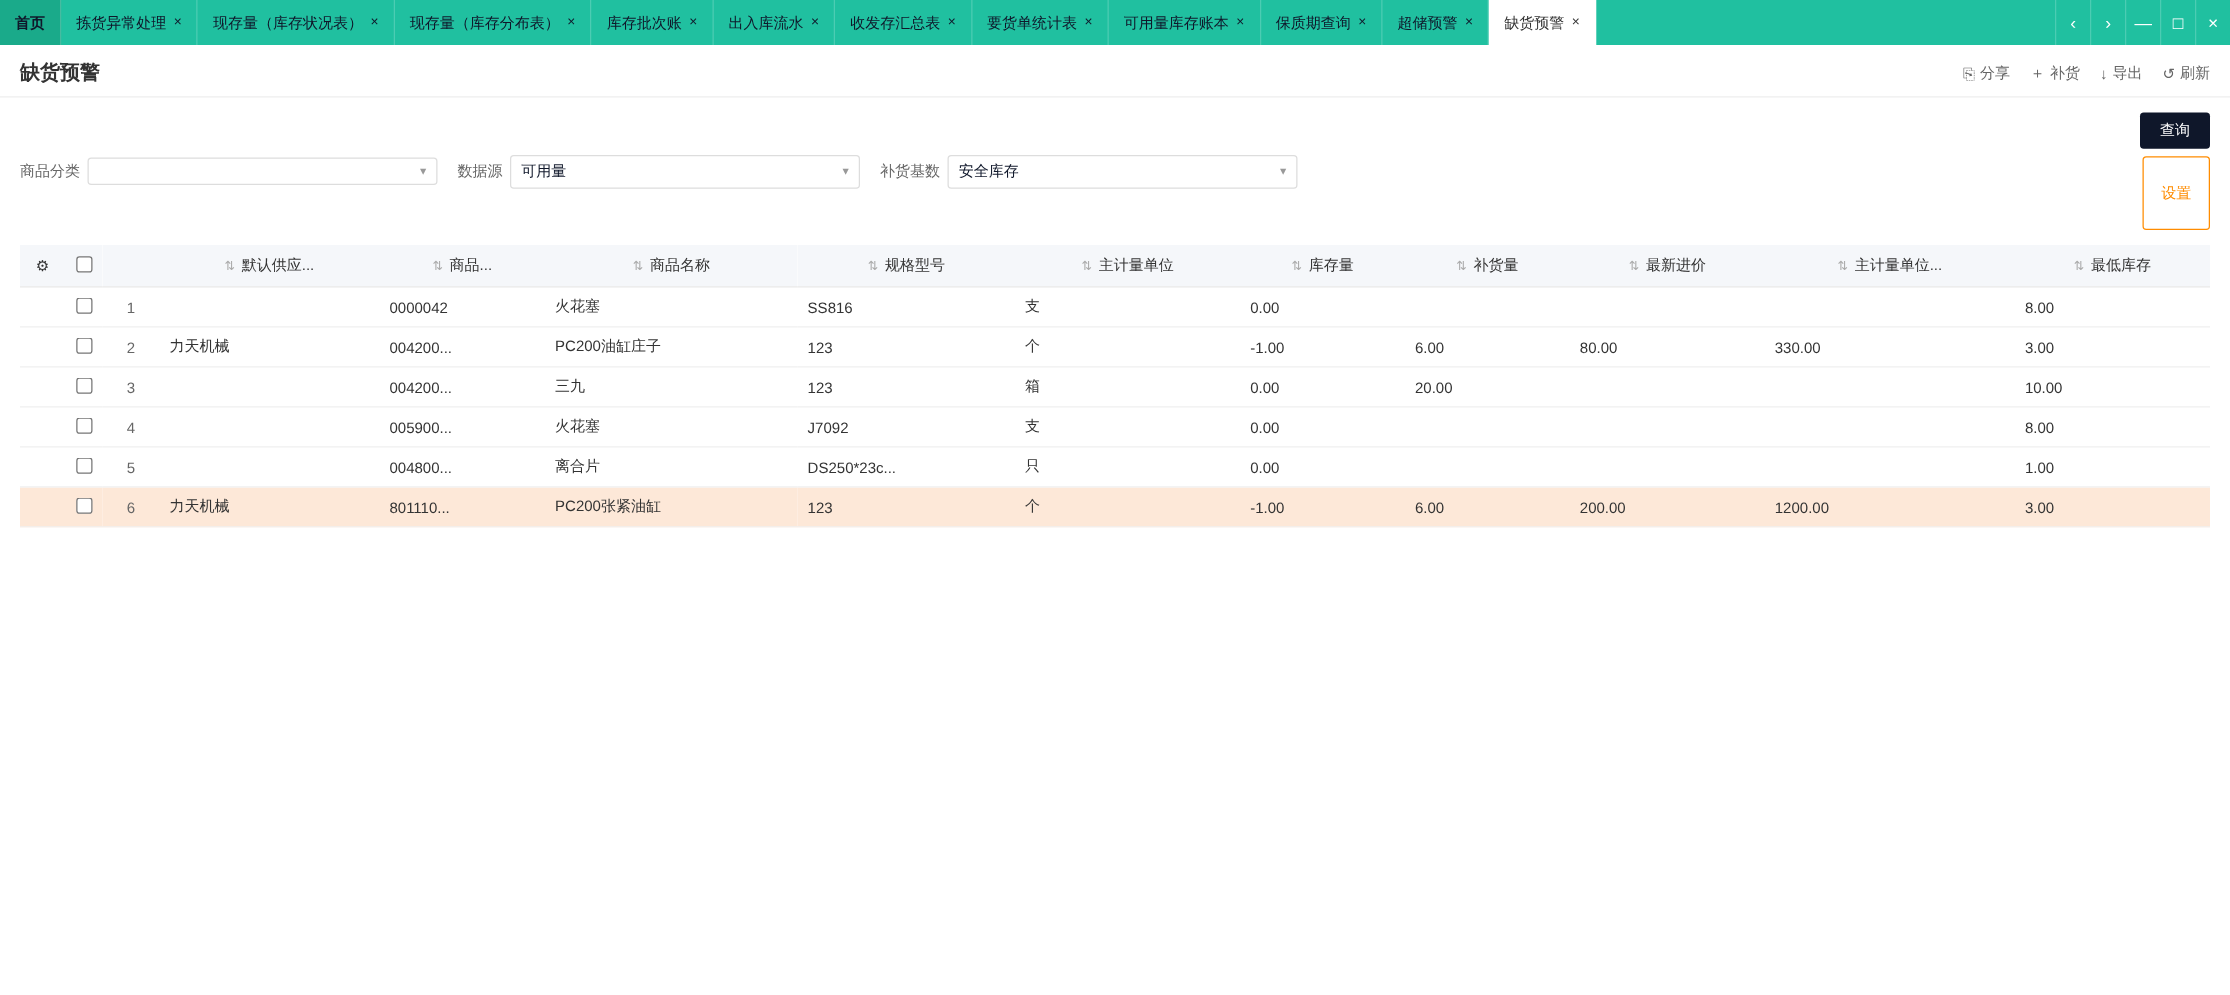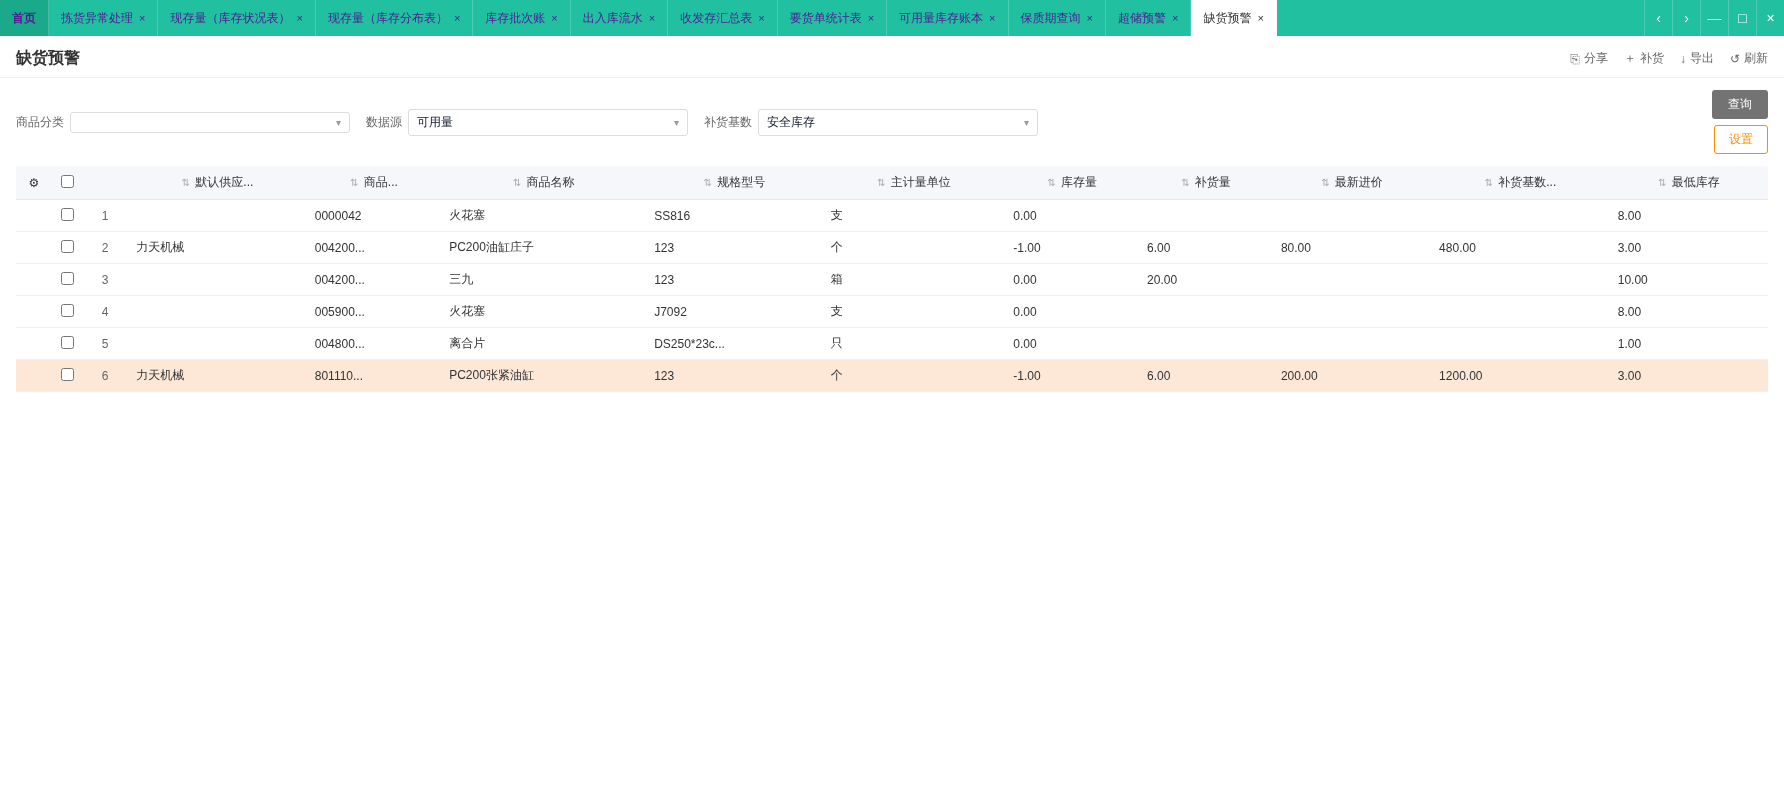--- a/index.html
+++ b/index.html
@@ -11,21 +11,21 @@
       align-items: center;
       background: #20c0a0;
       height: 36px;
       overflow: hidden;
     }
     .tab-item {
       display: flex;
       align-items: center;
       padding: 0 12px;
       height: 100%;
-      color: #4c1d95;
+      color: #0f172a;
       white-space: nowrap;
       cursor: pointer;
       font-size: 12px;
       border-right: 1px solid rgba(255,255,255,0.2);
       flex-shrink: 0;
     }
     .tab-item.active {
       background: #fff;
       color: #333;
     }
@@ -131,35 +131,35 @@
       color: #999;
       font-size: 10px;
       margin-left: 8px;
     }
     .filter-value {
       color: #0f172a;
     }
 
     
     .btn-primary {
-      background: #737373;
+      background: #0f172a;
       color: #fff;
       border: none;
       border-radius: 3px;
       padding: 6px 16px;
       cursor: pointer;
       font-size: 12px;
       font-family: inherit;
     }
     .btn-outline {
       background: #fff;
       color: #ff8c00;
       border: 1px solid #ff8c00;
       border-radius: 3px;
-      padding: 5px 14px;
+      padding: 20px 14px;
       cursor: pointer;
       font-size: 12px;
       font-family: inherit;
     }
 
     .filter-actions {
       margin-left: auto;
       display: flex;
       flex-direction: column;
       gap: 6px;
@@ -379,21 +379,21 @@
           <th>
             <span class="sort-icon">⇅</span>
             <span>补货量</span>
           </th>
           <th>
             <span class="sort-icon">⇅</span>
             <span>最新进价</span>
           </th>
           <th>
             <span class="sort-icon">⇅</span>
-            <span>补货基数...</span>
+            <span>主计量单位...</span>
           </th>
           <th>
             <span class="sort-icon">⇅</span>
             <span>最低库存</span>
           </th>
         </tr>
       </thead>
       <tbody id="table-body">
 
       <tr>
@@ -420,21 +420,21 @@
       </td>
       <td class="row-num">2</td>
       <td>力天机械</td>
       <td>004200...</td>
       <td>PC200油缸庄子</td>
       <td>123</td>
       <td>个</td>
       <td class="num-right">-1.00</td>
       <td class="num-right">6.00</td>
       <td class="num-right">80.00</td>
-      <td class="num-right">480.00</td>
+      <td class="num-right">330.00</td>
       <td class="num-right">3.00</td>
     </tr>
           <tr>
       <td class="settings-cell"></td>
       <td class="checkbox-cell">
         <input type="checkbox" style="">
       </td>
       <td class="row-num">3</td>
       <td></td>
       <td>004200...</td>

